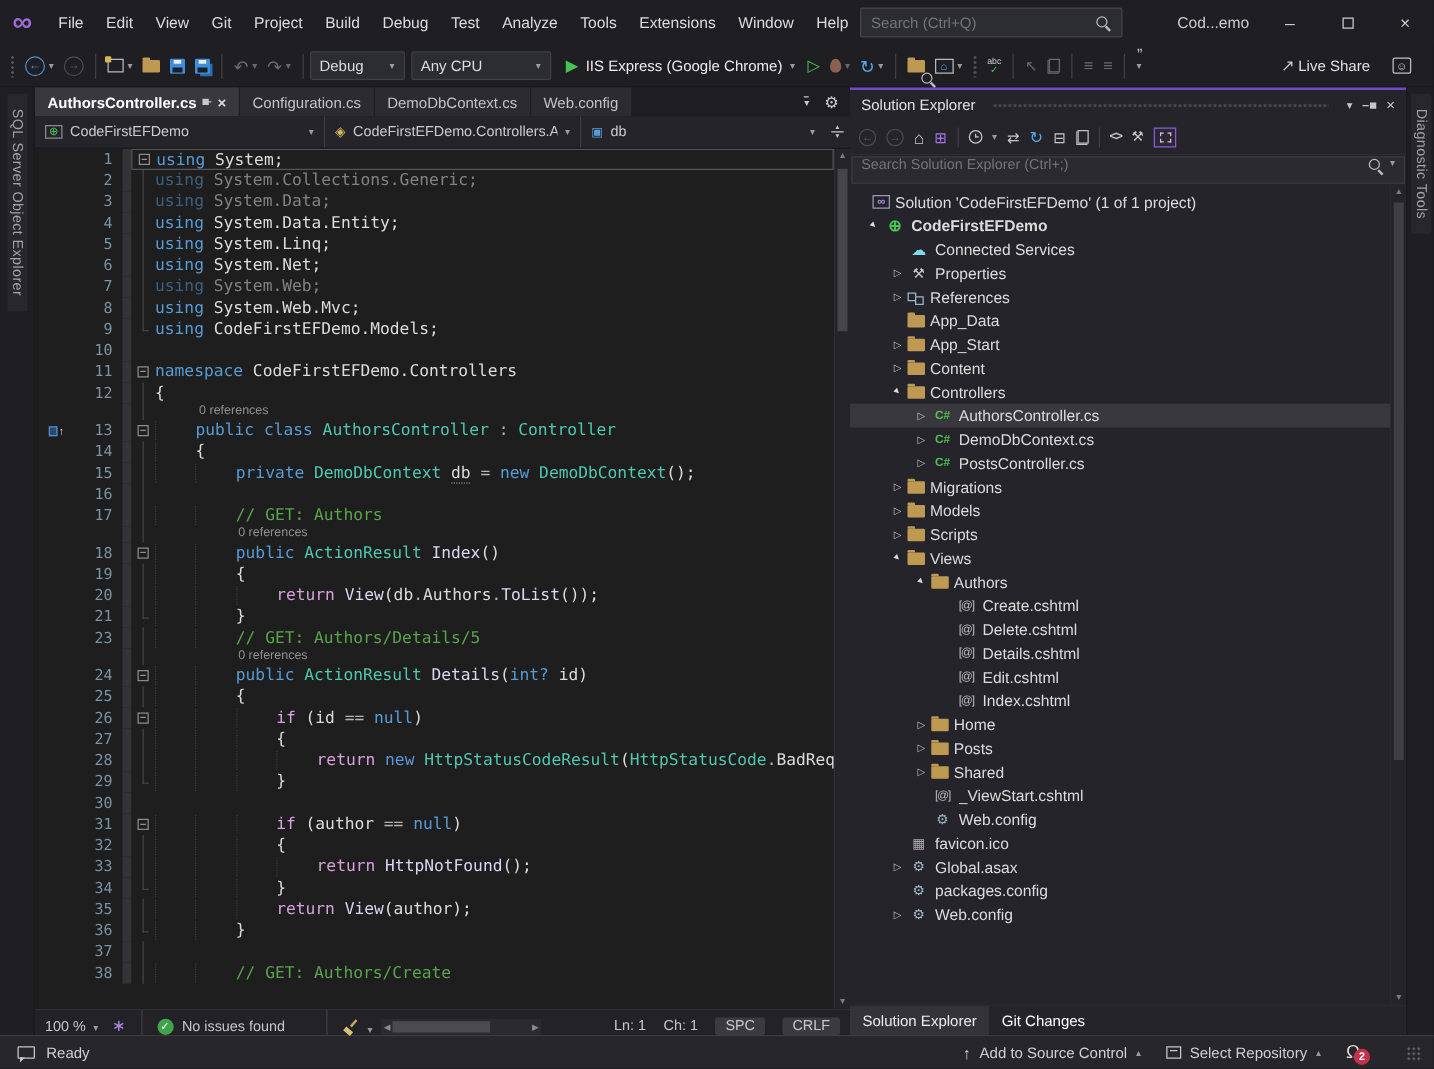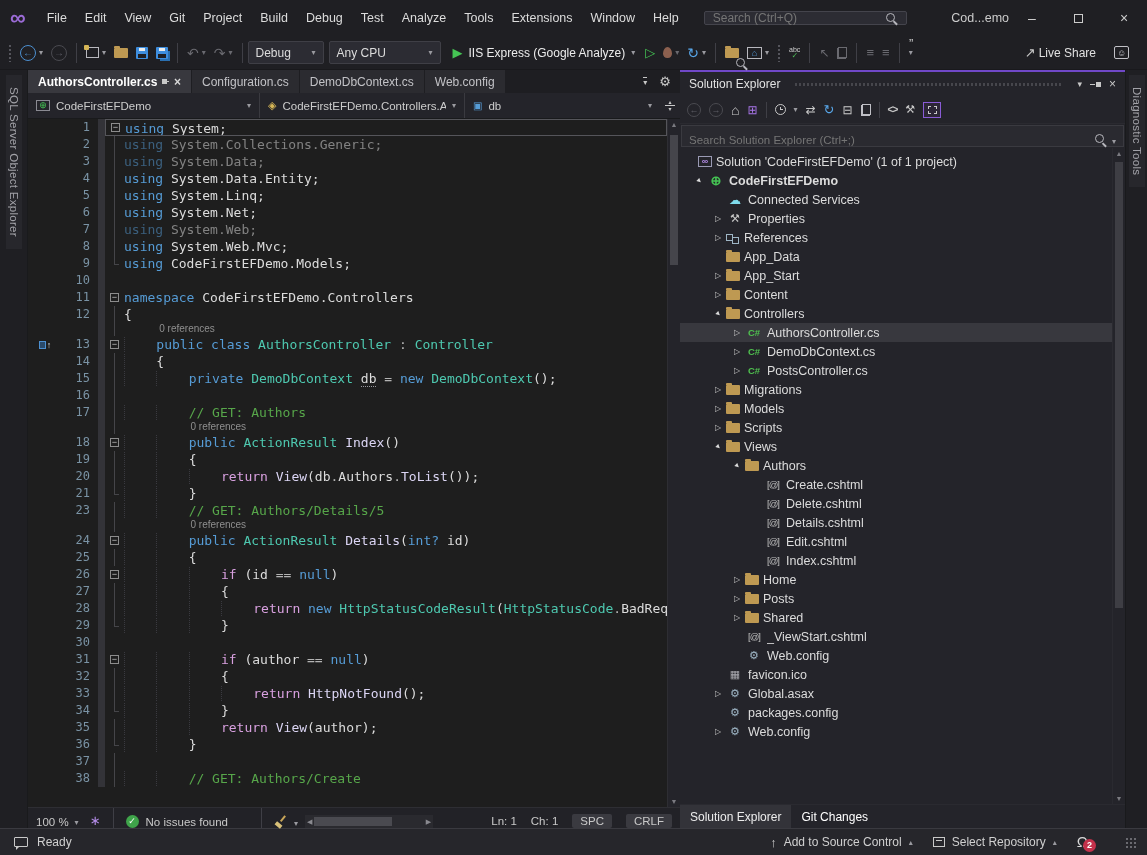--- a/index.html
+++ b/index.html
@@ -4,21 +4,21 @@
 <style>
   *{margin:0;padding:0;box-sizing:border-box}
   html,body{width:1147px;height:855px;background:#141416;overflow:hidden}
   .app{width:1147px;height:855px;background:#1f1f23;position:relative;font-family:"Liberation Sans",sans-serif;color:#d8d8d8;display:flex;flex-direction:column;font-size:12px}
 
   
   .titlebar{height:36px;display:flex;align-items:center;padding-left:10px;background:#1f1f23;flex:none}
   .vslogo{color:#9b6bd6;font-size:22px;line-height:20px;margin-right:12px;font-weight:bold}
   .menubar{display:flex;align-items:center}
   .menu-item{padding:0 9px;font-size:12.5px;color:#dcdcdc;cursor:default}
-  .searchbox{margin-left:16px;width:210px;height:14px;background:#2c2c33;border:1px solid #44444c;display:flex;align-items:center;padding:0 8px;border-radius:2px}
+  .searchbox{width:210px;height:24px;background:#2c2c33;border:1px solid #44444c;display:flex;align-items:center;padding:0 8px;border-radius:2px}
   .searchbox input{flex:1;background:transparent;border:none;outline:none;color:#9a9aa0;font-size:12px;font-family:inherit}
   .wtitle{margin-left:44px;font-size:12.5px;color:#cccccc}
   .winbtns{margin-left:auto;display:flex;height:100%}
   .winbtns span{width:46px;display:flex;align-items:center;justify-content:center;color:#cccccc;font-size:14px}
   .maxi i{display:block;width:9px;height:9px;border:1px solid #cccccc}
 
   .mag{width:13px;height:13px;position:relative;flex:none}
   .mag::before{content:"";position:absolute;left:1px;top:1px;width:7px;height:7px;border:1.5px solid #b8b8be;border-radius:50%}
   .mag::after{content:"";position:absolute;right:0;bottom:1px;width:5px;height:1.5px;background:#b8b8be;transform:rotate(45deg)}
 
@@ -135,21 +135,21 @@
   .drag-dots{flex:1;height:5px;margin:0 6px;background-image:radial-gradient(#46464c 1px,transparent 1.2px);background-size:4px 5px}
   .se-title .ic{color:#c8c8c8;font-size:10px}
   .se-tools{height:28px;display:flex;align-items:center;gap:8px;padding:0 7px;color:#c8c8c8;border-bottom:1px solid #2a2a30}
   .se-tools .vsep{width:1px;height:16px;background:#3f3f46}
   .i-clock{width:11px;height:11px;border:1.2px solid #c8c8c8;border-radius:50%;position:relative}
   .i-clock::after{content:"";position:absolute;left:4px;top:2px;width:1px;height:3px;background:#c8c8c8}
   .i-clock::before{content:"";position:absolute;left:4px;top:4px;width:3px;height:1px;background:#c8c8c8}
   .code-angle{font-size:10px;font-weight:bold;letter-spacing:-1px}
   .i-preview{width:18px;height:16px;border:1px solid #8a5cd6;background:#2c2636;display:flex;align-items:center;justify-content:center}
   .i-preview i{width:9px;height:8px;border:1px dashed #c8c8c8;display:block}
-  .se-search{height:22px;margin:1px;background:#2a2a30;border:1px solid #3a3a40;display:flex;align-items:flex-end;padding:0 7px;gap:5px}
+  .se-search{height:22px;margin:1px;background:#2a2a30;border:1px solid #3a3a40;display:flex;align-items:flex-start;padding:0 7px;gap:5px}
   .se-search input{flex:1;background:transparent;border:none;outline:none;color:#9a9aa0;font-size:11.5px;font-family:inherit}
   .tree{flex:1;overflow:hidden;padding-top:4px;position:relative}
   .trow{height:19px;display:flex;align-items:center;font-size:12.5px;color:#dcdcdc;white-space:nowrap}
   .trow.sel{background:#38383e}
   .exp{width:16px;flex:none;font-size:8px;color:#c0c0c0;display:flex;align-items:center;justify-content:center}
   .exp.open{transform:rotate(-45deg);color:#dcdcdc;font-size:7px}
   .ti{width:18px;height:15px;flex:none;display:inline-flex;align-items:center;justify-content:center;margin-right:4px;font-size:12px}
   .ti-sol{border:1px solid #9a9ab4;width:14px;height:11px;color:#b48ce8;font-size:9px;line-height:9px;font-weight:bold}
   .ti-proj{color:#45c454;font-weight:bold;font-size:13px}
   .ti-cloud{color:#7fdbec}
@@ -256,21 +256,21 @@
     <span class="combo" style="width:76px">
         <span class="lbl">Debug</span>
         <span class="dd" style="margin-left:auto">▾</span>
       </span>
     <span class="combo" style="width:112px;margin-left:5px">
         <span class="lbl">Any CPU</span>
         <span class="dd" style="margin-left:auto">▾</span>
       </span>
     <span class="runbtn" style="margin-left:6px">
         <span class="green" style="font-size:13px">▶</span>
-        <span>IIS Express (Google Analyze)</span>
+        <span>IIS Express (Google Chrome)</span>
         <span class="dd">▾</span>
       </span>
     <span class="tbtn">
         <span class="green" style="font-size:13px">▷</span>
       </span>
     <span class="tbtn">
         <span class="i-flame"></span>
         <span class="dd dim">▾</span>
       </span>
     <span class="tbtn">

